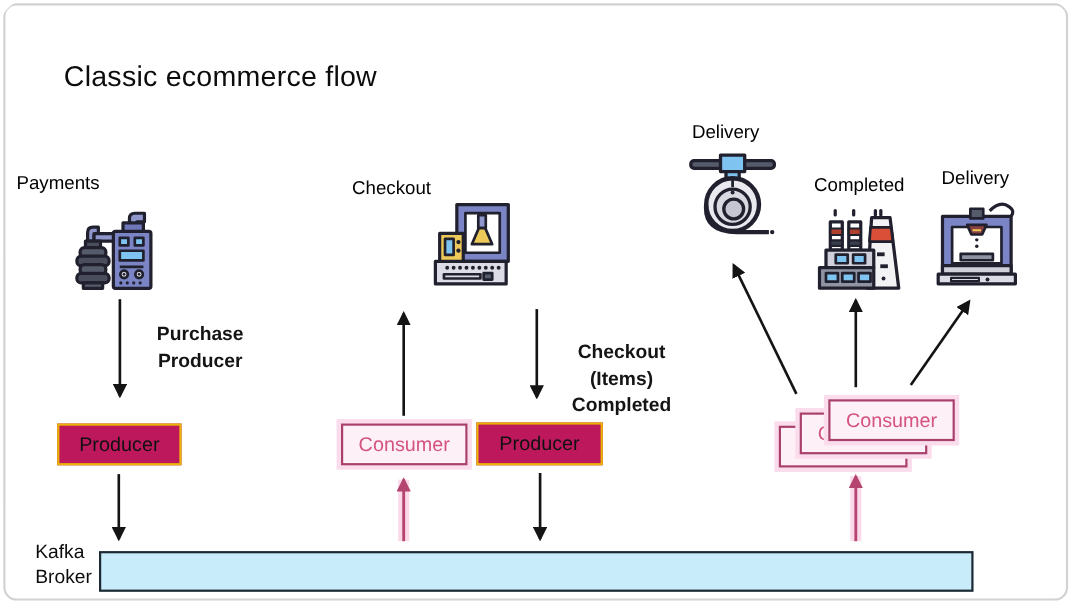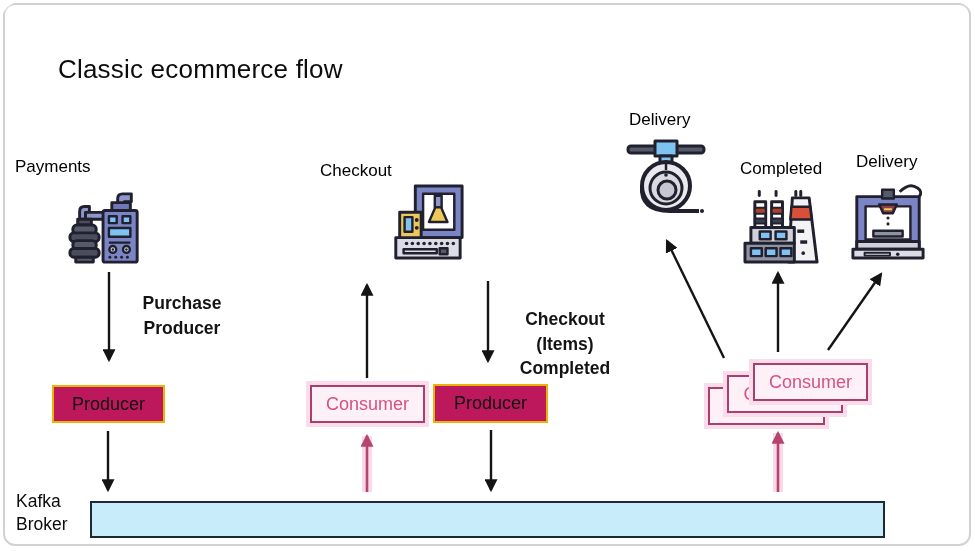--- a/index.html
+++ b/index.html
@@ -20,21 +20,21 @@
     display:flex;align-items:center;justify-content:center;
     font-size:18px;background:#be185d;border:2px solid #eab308;box-sizing:border-box;
   }
   .consumer-box{
     background:#fdf0f7;border:2px solid #a9406c;color:#d4537f;
     box-shadow:0 0 0 4px #fadcec;
   }
   .kafka-bar{
     background:#c9ecfb;border:2px solid #1d2a33;box-sizing:border-box;
   }
-  .kafka-label{font-size:17.5px;line-height:1.32;color:#0c0c0c;}
+  .kafka-label{font-size:17.5px;line-height:1.32;color:#0c0c0c;margin-left:16px;}
   svg.arrow-layer{position:absolute;left:0;top:0;pointer-events:none;}
   .icon{position:absolute;}
 </style>
 </head>
 <body>
 
 <div id="canvas">
   <div class="slide-frame"></div>
 
   <div class="abs page-title" style="left:58px;top:54px;">Classic ecommerce flow</div>

